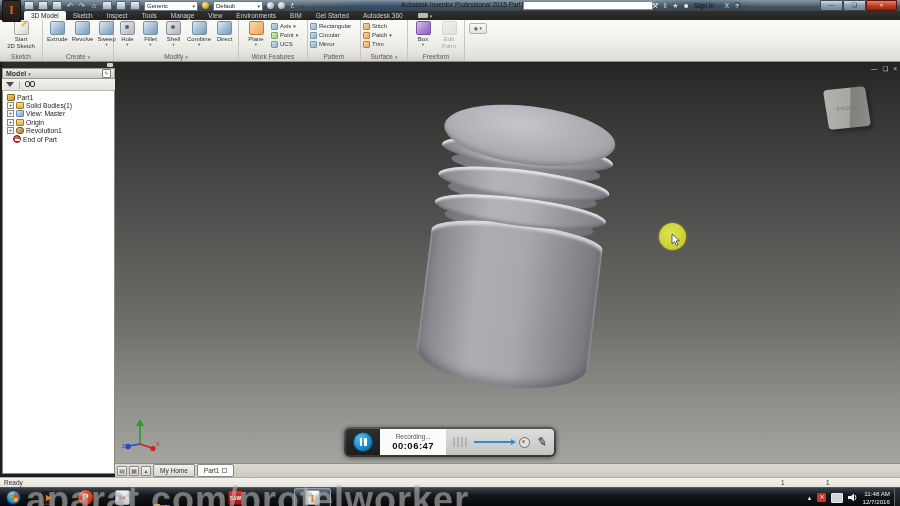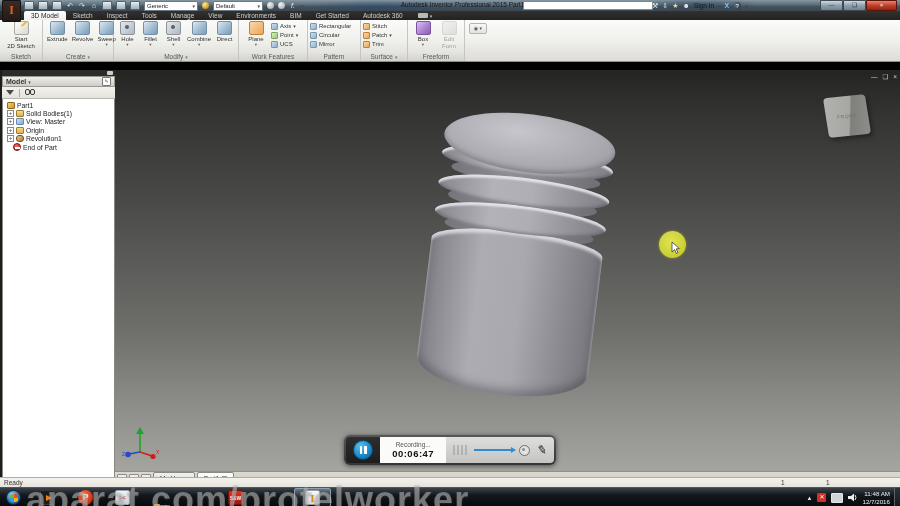--- a/index.html
+++ b/index.html
@@ -60,21 +60,21 @@
   .srows{display:flex;flex-direction:column;gap:1px;padding-top:1px;}
   .srow{display:flex;align-items:center;gap:2px;height:8px;}
   .sic{width:7px;height:7px;border-radius:1px;}
   .sic.blue{background:linear-gradient(135deg,#cfe0ef,#8fb0cc);border:1px solid #7a96b0;box-sizing:border-box;}
   .sic.green{background:linear-gradient(135deg,#d8eec8,#9cc878);border:1px solid #7aa858;box-sizing:border-box;}
   .sic.orange{background:linear-gradient(135deg,#f8d8a8,#e8a858);border:1px solid #c08038;box-sizing:border-box;}
   .srow .lbl{font-size:6px;color:#333;white-space:nowrap;}
   .bigbtn.disabled{opacity:.42;}
   .roverflow{margin:3px 0 0 4px;width:16px;height:9px;border:1px solid #b5b5b0;border-radius:2px;background:linear-gradient(180deg,#f8f8f6,#e2e2de);font-size:5px;color:#555;text-align:center;line-height:8px;}
   
-  #main{position:absolute;left:0;top:70px;width:764px;height:415px;background:#1d1d1c;padding-left:45px;}
+  #main{position:absolute;left:0;top:62px;width:764px;height:415px;background:#1d1d1c;padding-left:45px;}
   
   #browser{position:absolute;left:2px;top:0;width:113px;height:412px;display:flex;flex-direction:column;background:#d8d6d0;}
   .b-top{height:6px;background:#2c2c2b;position:relative;}
   .b-top .pin{position:absolute;right:2px;top:1px;width:6px;height:4px;background:#cfcfca;border-radius:1px;}
   .b-header{height:11px;background:linear-gradient(180deg,#efede7,#cfcdc6);border:1px solid #9a9892;display:flex;align-items:center;padding:0 3px;gap:2px;box-sizing:border-box;}
   .b-header .htxt{font-size:7px;font-weight:bold;color:#333;}
   .b-header .hcaret{font-size:5px;color:#555;}
   .b-header .hbook{margin-left:auto;width:7px;height:7px;border:1px solid #777;background:#fff;border-radius:1px;font-size:5px;line-height:6px;text-align:center;color:#555;}
   .b-tools{height:11px;background:linear-gradient(180deg,#f4f2ee,#e4e2dc);display:flex;align-items:center;gap:5px;padding:0 4px;border-bottom:1px solid #b8b6b0;}
   .funnel{width:0;height:0;border-left:4px solid transparent;border-right:4px solid transparent;border-top:5px solid #4a4a46;}

